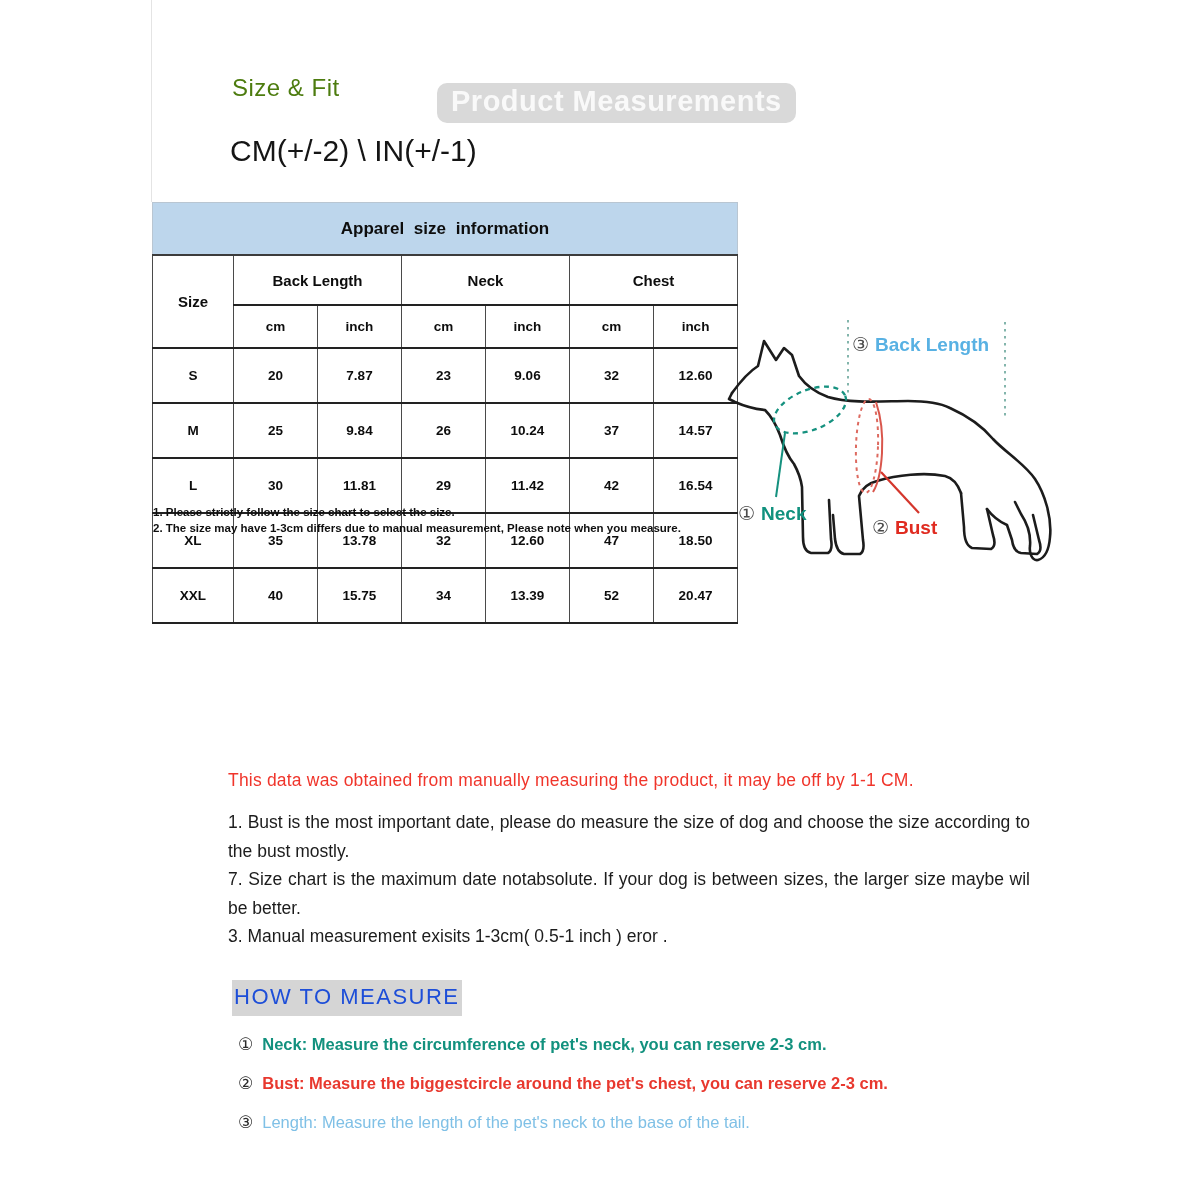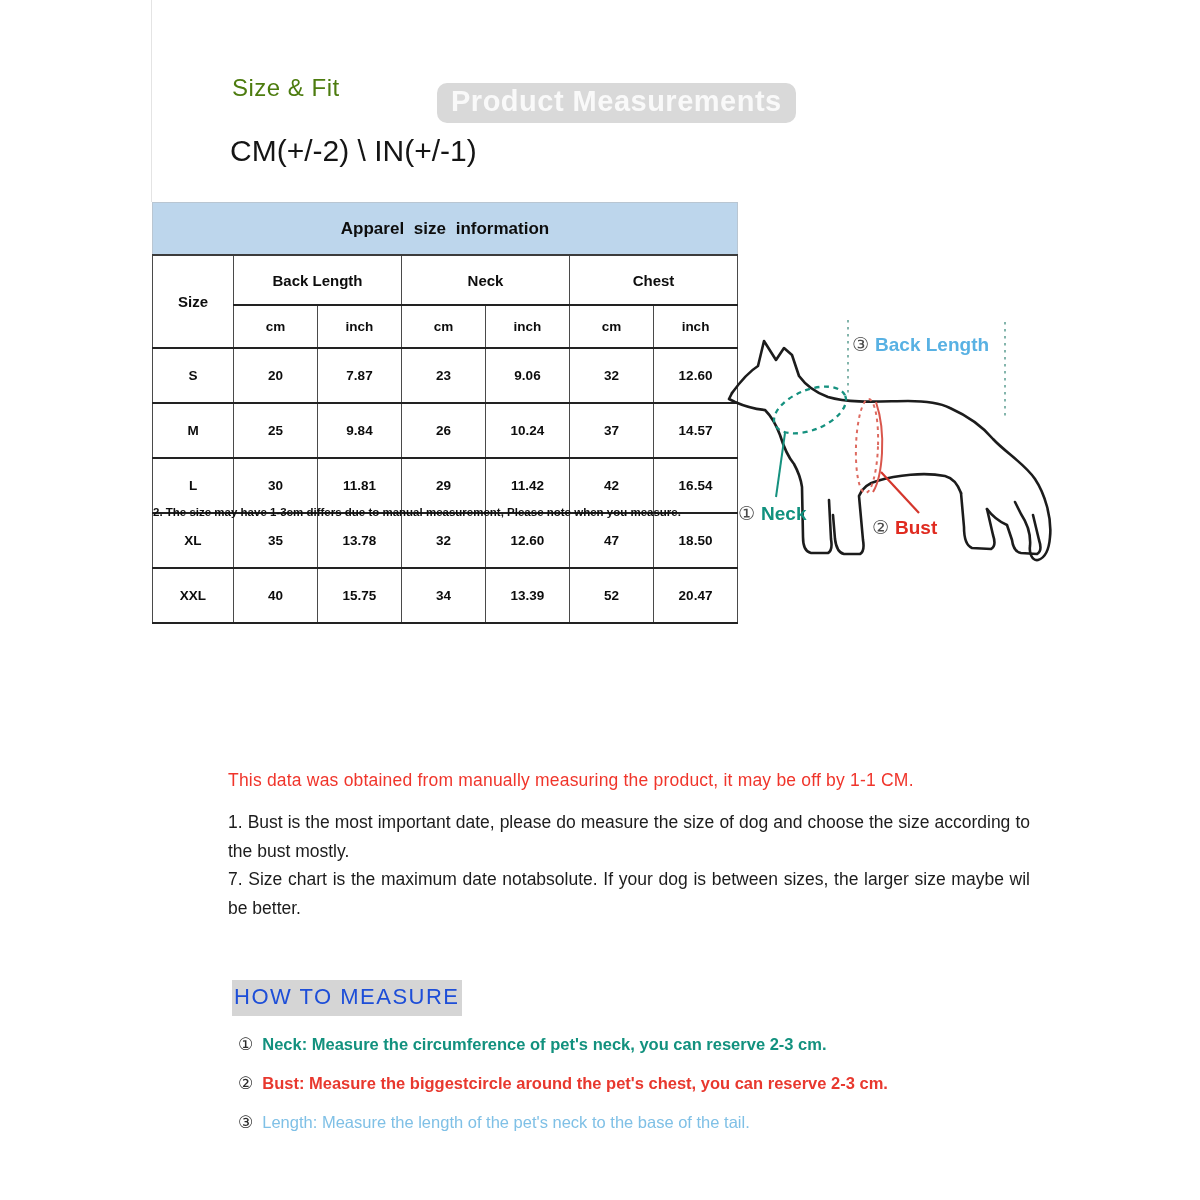--- a/index.html
+++ b/index.html
@@ -138,20 +138,21 @@
       <td>34</td>
       <td>13.39</td>
       <td>52</td>
       <td>20.47</td>
     </tr>
   </tbody>
     </table>
 </div>
 
 <div class="footnotes">
+  <div>1. Please strictly follow the size chart to select the size.</div>
   <div>2. The size may have 1-3cm differs due to manual measurement, Please note when you measure.</div>
 </div>
 
 <div class="diagram">
   <svg width="400" height="290" viewBox="0 0 400 290">
     <g fill="none" stroke="#1c1c1c" stroke-width="2.6" stroke-linecap="round" stroke-linejoin="round">
 
       <path d="M32,93 C40,82 50,71 58,66 L64,41 L76,60 L84,48 L92,55 L99,76
                C107,87 117,93 128,97 C152,104 185,101 208,101
                C230,101 242,104 250,108 C270,117 283,127 293,139
@@ -196,20 +197,21 @@
   </div>
   <div class="dg-label lbl-bust">
     <span class="circ">②</span><span>Bust</span>
   </div>
 </div>
 
 <div class="mid-warning">This data was obtained from manually measuring the product, it may be off by 1-1 CM.</div>
 <div class="mid-notes">
   <div class="note">1. Bust is the most important date, please do measure the size of dog and choose the size according to the bust mostly.</div>
   <div class="note">7. Size chart is the maximum date notabsolute. If your dog is between sizes, the larger size maybe wil be better.</div>
+  <div class="note">3. Manual measurement exisits 1-3cm( 0.5-1 inch ) eror .</div>
 </div>
 
 <div class="htm-badge">HOW TO MEASURE</div>
 <div class="measure-item mi-1">
   <span class="circ">①</span><span class="mtxt">Neck: Measure the circumference of pet's neck, you can reserve 2-3 cm.</span>
 </div>
 <div class="measure-item mi-2">
   <span class="circ">②</span><span class="mtxt">Bust: Measure the biggestcircle around the pet's chest, you can reserve 2-3 cm.</span>
 </div>
 <div class="measure-item mi-3">

